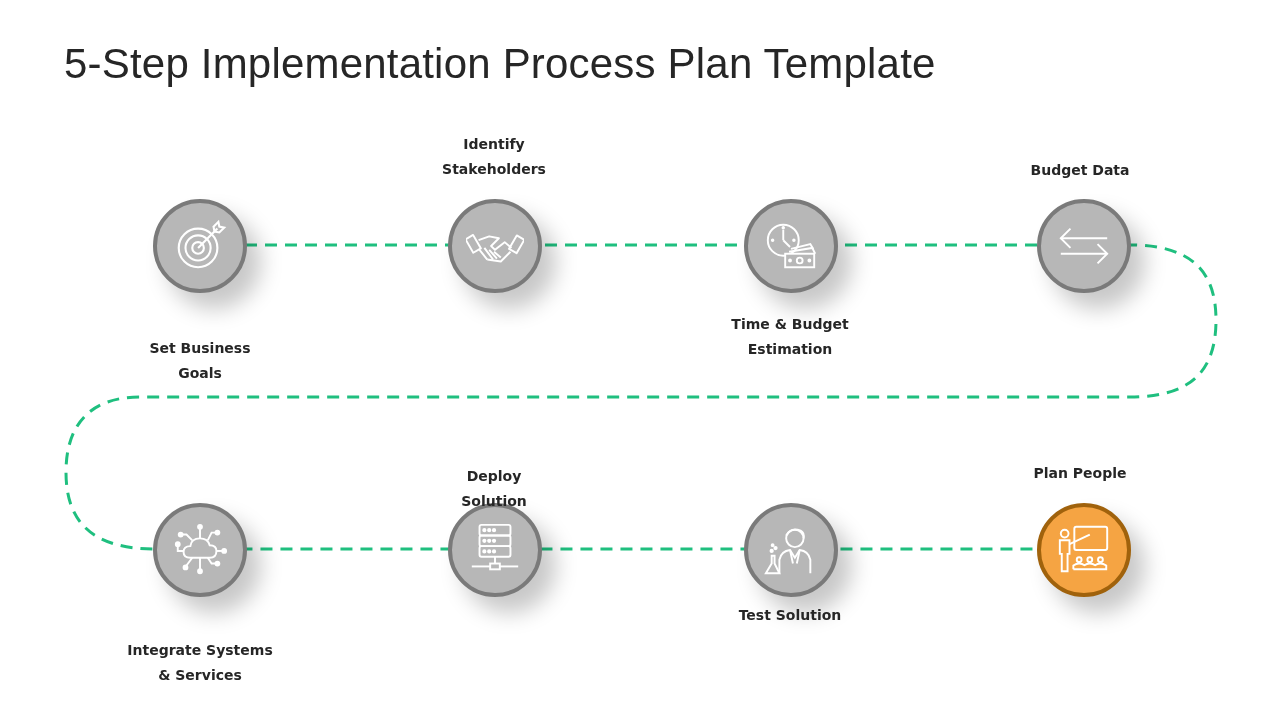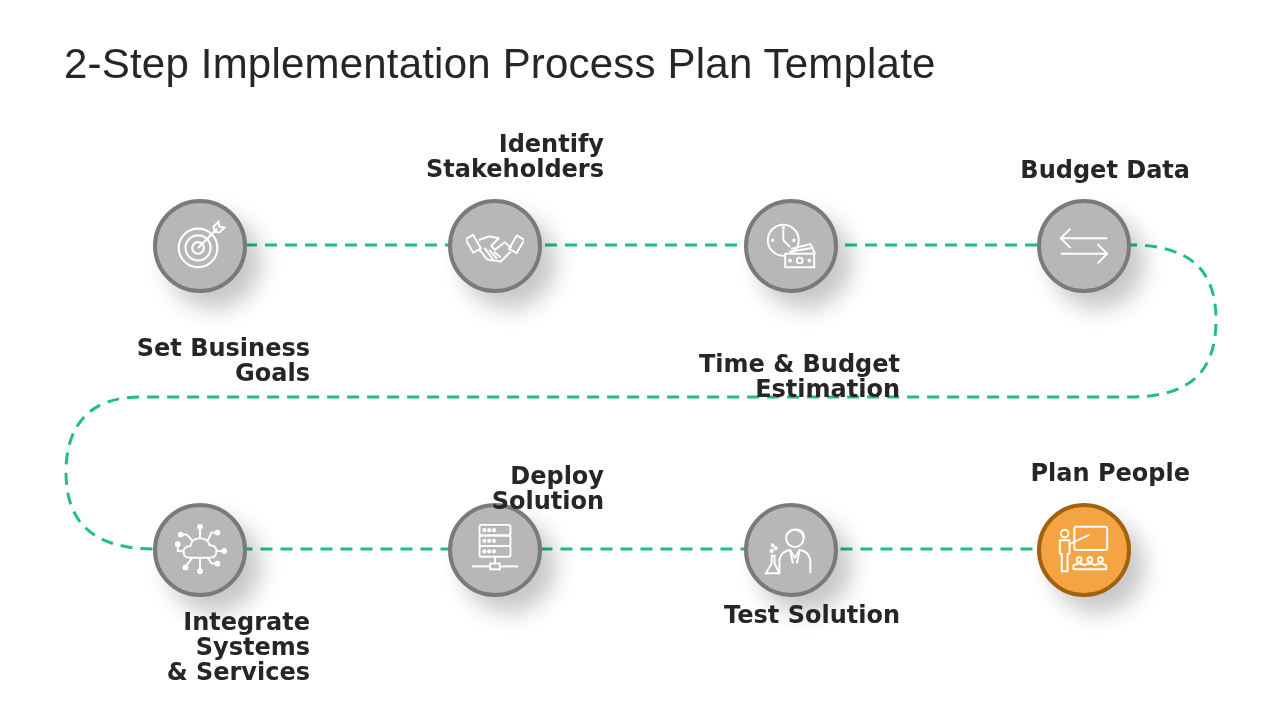--- a/index.html
+++ b/index.html
@@ -18,29 +18,29 @@
   .node {
     position: absolute; width: 86px; height: 86px; border-radius: 50%;
     background: #b7b7b7; border: 4px solid #7a7a7a;
     box-shadow: 14px 16px 22px rgba(0,0,0,0.22);
     display: flex; align-items: center; justify-content: center;
     box-sizing: content-box;
   }
   .node.active { background: #f5a443; border-color: #a0620c; }
   .node svg { width: 58px; height: 58px; }
   .label {
-    position: absolute; width: 220px; text-align: right;
-    font-size: 24px; font-weight: bold; color: #262626; line-height: 25px;
+    position: absolute; width: 220px; text-align: center;
+    font-size: 14px; font-weight: bold; color: #262626; line-height: 25px;
     white-space: pre-line;
   }
 </style>
 </head>
 <body>
 
-<div class="title">2-Step Implementation Process Plan Template</div>
+<div class="title">5-Step Implementation Process Plan Template</div>
 
 <svg class="path-layer" width="1280" height="720" viewBox="0 0 1280 720">
   <path d="M 245 245 L 1130 245 C 1190 245, 1216 270, 1216 320 C 1216 372, 1190 397, 1130 397 L 140 397 C 90 397, 66 425, 66 472 C 66 520, 90 549, 155 549 L 1037 549" fill="none" stroke="#1fbf7f" stroke-width="3" stroke-dasharray="12 8"></path>
 </svg>
 
 <div class="node" style="left:153px; top:199px;">
   <svg viewBox="0 0 60 60" fill="none" stroke="#fff" stroke-width="2.2">
     <circle cx="28" cy="32" r="20"></circle>
     <circle cx="28" cy="32" r="13"></circle>
     <circle cx="28" cy="32" r="6"></circle>
@@ -72,21 +72,21 @@
     <circle cx="11" cy="24" r="0.8" fill="#fff"></circle>
     <circle cx="33" cy="24" r="0.8" fill="#fff"></circle>
     <rect x="24" y="38" width="30" height="14" fill="#b7b7b7"></rect>
     <path d="M28 36 L52 32 L55 38"></path>
     <path d="M30 33 L50 28 L53 33"></path>
     <circle cx="39" cy="45" r="3"></circle>
     <circle cx="29" cy="45" r="1" fill="#fff"></circle>
     <circle cx="49" cy="45" r="1" fill="#fff"></circle>
   </svg>
 </div>
-<div class="label" style="left:680px; top:312px;margin-top:40px;">Time &amp; Budget
+<div class="label" style="left:680px; top:312px;">Time &amp; Budget
 Estimation</div>
 
 <div class="node" style="left:1037px; top:199px;">
   <svg viewBox="0 0 60 60" fill="none" stroke="#fff" stroke-width="2">
     <line x1="6" y1="22" x2="54" y2="22"></line>
     <polyline points="16,12 6,22 16,32"></polyline>
     <line x1="6" y1="38" x2="54" y2="38"></line>
     <polyline points="44,28 54,38 44,48"></polyline>
   </svg>
 </div>
@@ -157,14 +157,14 @@
     <path d="M47 31 L53 31"></path>
       <circle cx="55" cy="31" r="2" fill="#fff"></circle>
     <path d="M22 38 L16 46"></path>
       <circle cx="15" cy="48" r="2" fill="#fff"></circle>
     <path d="M30 38 L30 50"></path>
       <circle cx="30" cy="52" r="2" fill="#fff"></circle>
     <path d="M38 38 L42 44 L46 44"></path>
       <circle cx="48" cy="44" r="2" fill="#fff"></circle>
   </svg>
 </div>
-<div class="label" style="left:90px; top:610px;">Integrate Systems
+<div class="label" style="left:90px; top:638px;">Integrate Systems
 &amp; Services</div>
 
 </body></html>

